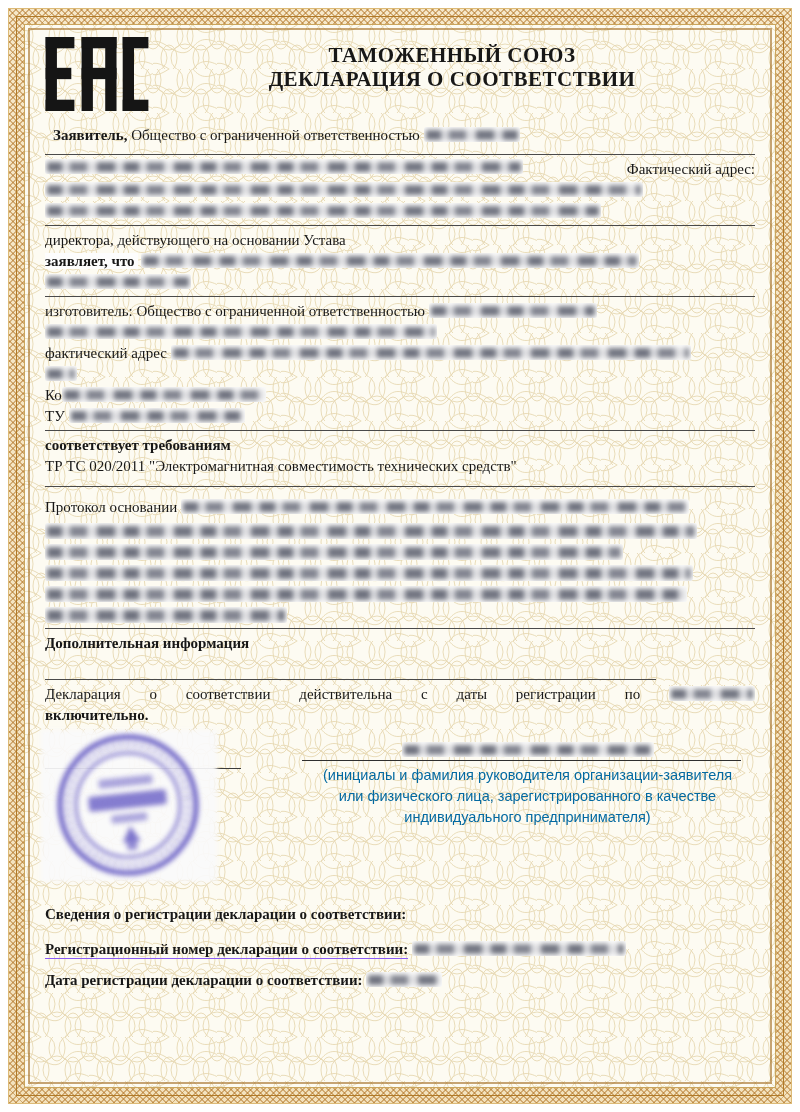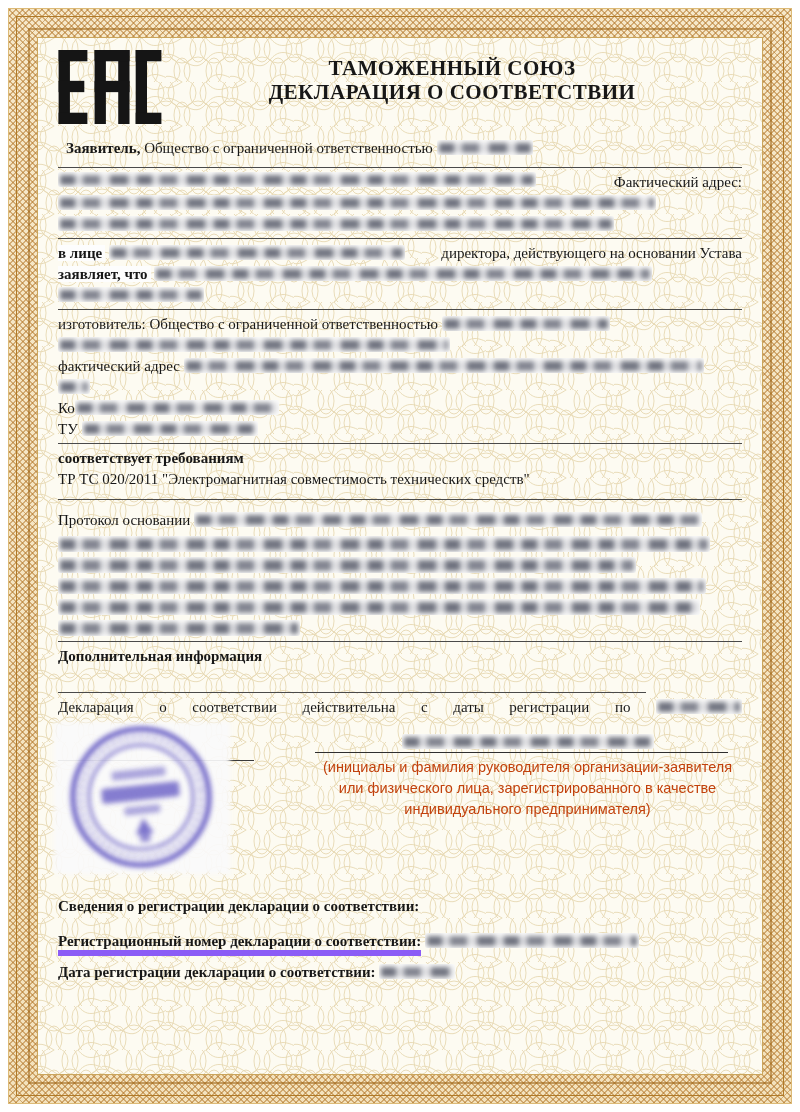--- a/index.html
+++ b/index.html
@@ -6,21 +6,21 @@
   .page{
     width:800px;height:1112px;box-sizing:border-box;
     background:#fff;padding:8px;
     font-family:"Liberation Serif","DejaVu Serif",serif;
     color:#171717;
   }
   
   .frame{
     height:100%;box-sizing:border-box;position:relative;
     border:1px solid #dcba77;
-    padding:28px;
+    padding:15px;
     background:
       repeating-linear-gradient(45deg, rgba(177,115,37,.50) 0 1.4px, rgba(255,255,255,0) 1.4px 4.6px),
       repeating-linear-gradient(-45deg, rgba(177,115,37,.50) 0 1.4px, rgba(255,255,255,0) 1.4px 4.6px),
       linear-gradient(#f6e8c9,#f3e2bd);
   }
   .frame::before{content:"";position:absolute;inset:7px;border:1px solid #b07a28;pointer-events:none;}
   .frame::after{content:"";position:absolute;inset:19px;border:2px solid rgba(162,106,30,.6);pointer-events:none;}
   .paper{
     height:100%;box-sizing:border-box;position:relative;overflow:hidden;
     border:1px solid #caa55c;
@@ -56,24 +56,24 @@
   .sigrow{display:flex;margin-top:4px;height:160px;}
   .stampzone{flex:0 0 255px;position:relative;}
   .mp-line{position:absolute;top:38px;left:0;width:196px;border-top:1px solid #3a3a3a;}
   .stamp-bg{position:absolute;left:-4px;top:0;width:176px;height:152px;background:rgba(250,250,251,.92);filter:blur(2px);}
   .stamp{position:absolute;left:8px;top:0;transform:rotate(-6deg);filter:blur(2.4px);opacity:.92;}
   .sigcol{flex:1;padding-top:12px;}
   .signame{display:block;margin:0 auto 3px auto;}
   .sigline{border-top:1.5px solid #2f2f2f;margin:0 14px 4px 2px;}
   .sigcap{
     font-family:"Liberation Sans","DejaVu Sans",sans-serif;
-    font-size:14.5px;line-height:21px;color:#c2410c;
+    font-size:14.5px;line-height:21px;color:#0369a1;
     text-align:center;max-width:432px;margin:0 auto;
   }
-  .ulab{border-bottom:6px solid #8b5cf6;padding-bottom:1px;}
+  .ulab{border-bottom:1px solid #8b5cf6;padding-bottom:1px;}
 </style>
 </head>
 <body>
 
 <div class="page">
   <div class="frame">
     <div class="paper">
 
       <svg class="guilloche" xmlns="http://www.w3.org/2000/svg">
         <defs>
@@ -131,24 +131,20 @@
 
         <div class="row">
           <span class="rd" style="width:478px"></span>
           <span>Фактический адрес:</span>
         </div>
         <div><span class="rd" style="width:598px"></span></div>
         <div><span class="rd" style="width:556px"></span></div>
         <div class="rule"></div>
 
         <div class="row">
-          <span>
-            <b class="hl">в лице</b>
-            <span class="rd" style="width:296px"></span>
-          </span>
           <span>директора, действующего на основании Устава</span>
         </div>
 
         <div>
           <b class="hl">заявляет, что</b>
           <span class="rd" style="width:498px"></span>
         </div>
         <div><span class="rd" style="width:146px"></span></div>
         <div class="rule"></div>
 
@@ -190,20 +186,21 @@
         <div class="rule"></div>
 
         <div><b>Дополнительная информация</b></div>
         <div class="gap22"></div>
         <div class="rule short"></div>
 
         <div class="justify">
           <span>Декларация о соответствии  действительна с даты регистрации по</span>
           <span class="rd" style="width:86px"></span>
         </div>
+        <div><b>включительно.</b></div>
 
         <div class="sigrow">
           <div class="stampzone">
             <div class="mp-line"></div>
             <div class="stamp-bg"></div>
             <svg class="stamp" width="150" height="150" viewBox="0 0 150 150">
               <g fill="none" stroke="#5b50c0">
                 <circle cx="75" cy="75" r="68" stroke-width="5"></circle>
                 <circle cx="75" cy="75" r="60" stroke-width="6" stroke-dasharray="3 4" opacity="0.5"></circle>
                 <circle cx="75" cy="75" r="52" stroke-width="2.5"></circle>

